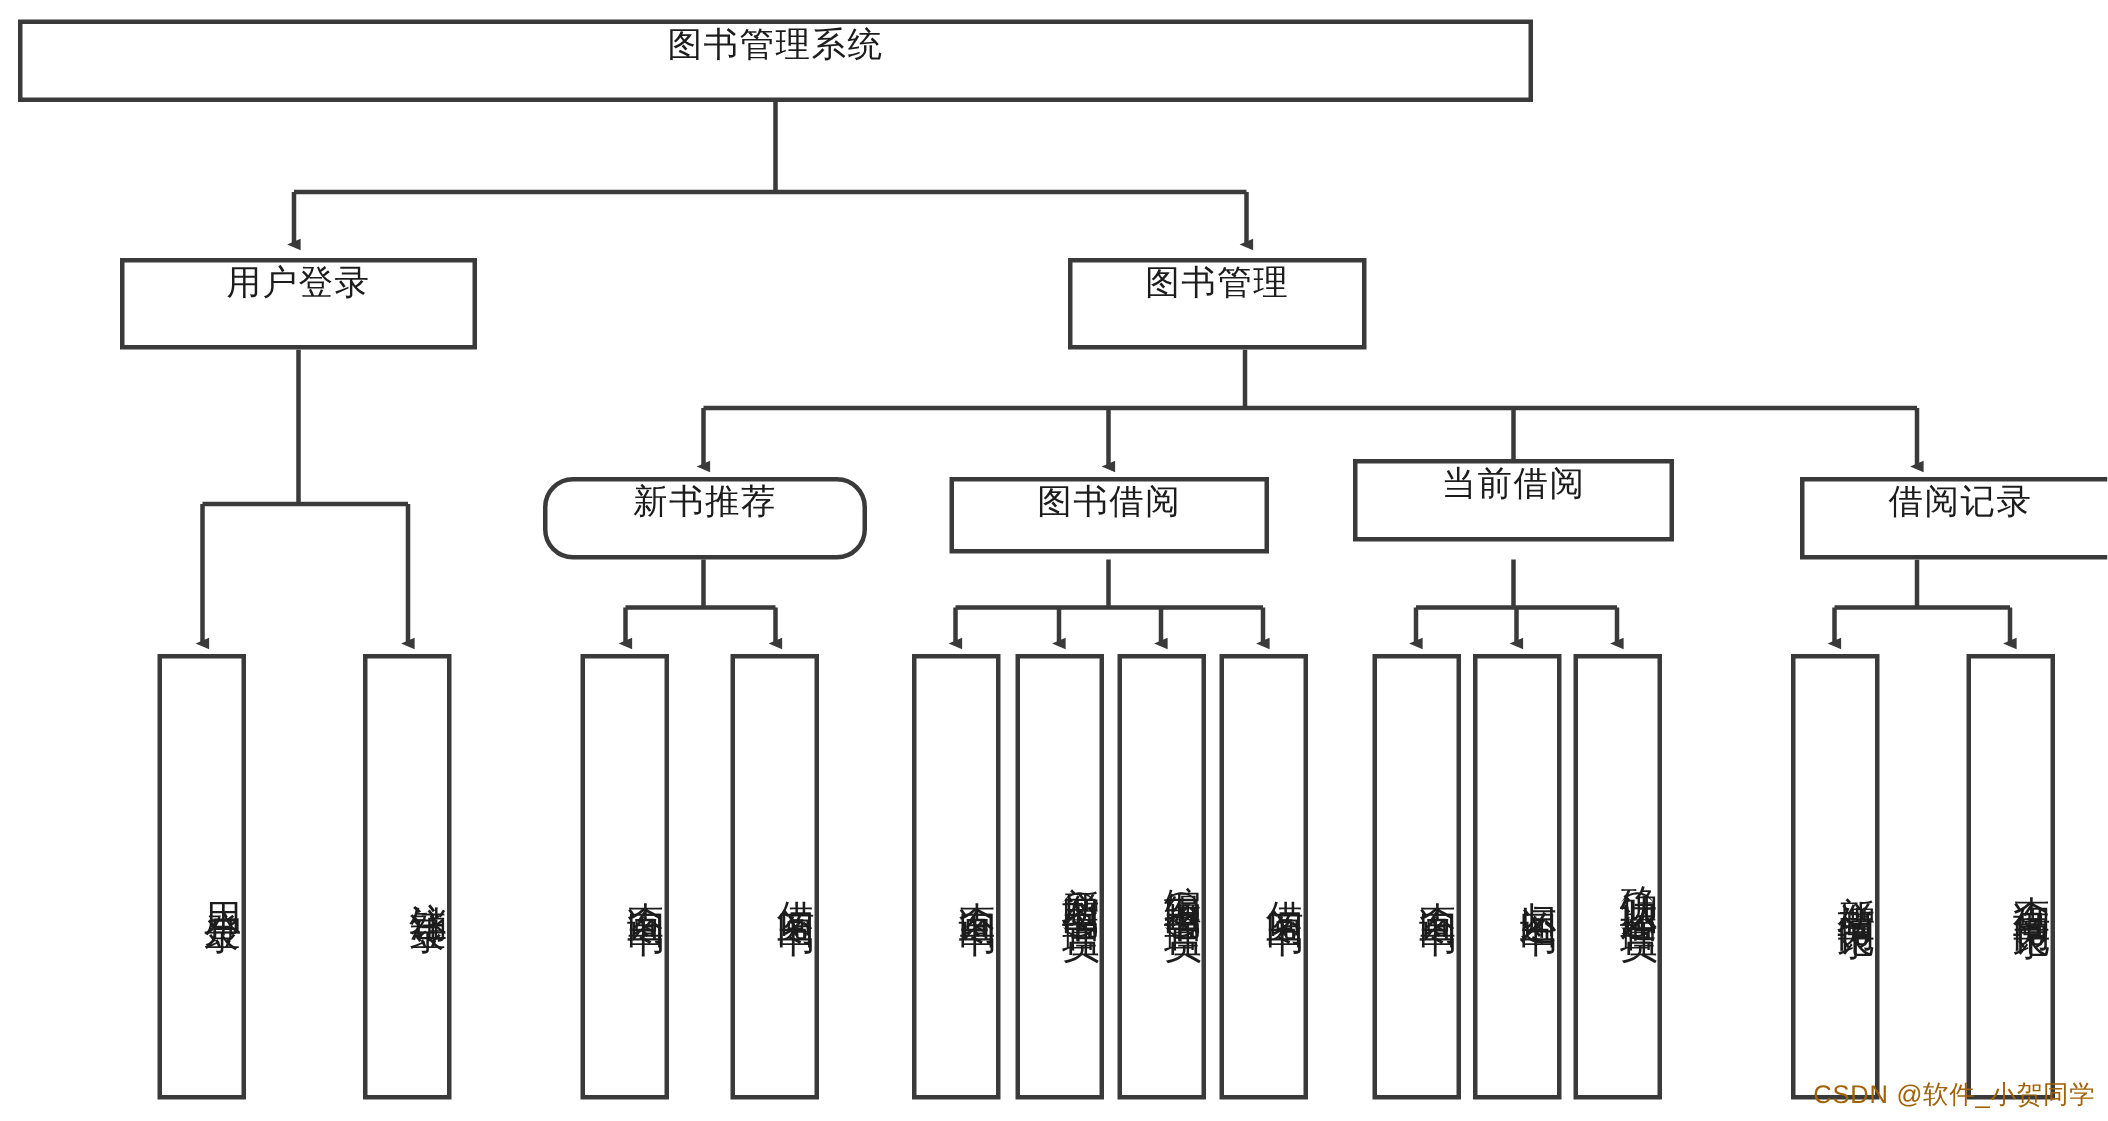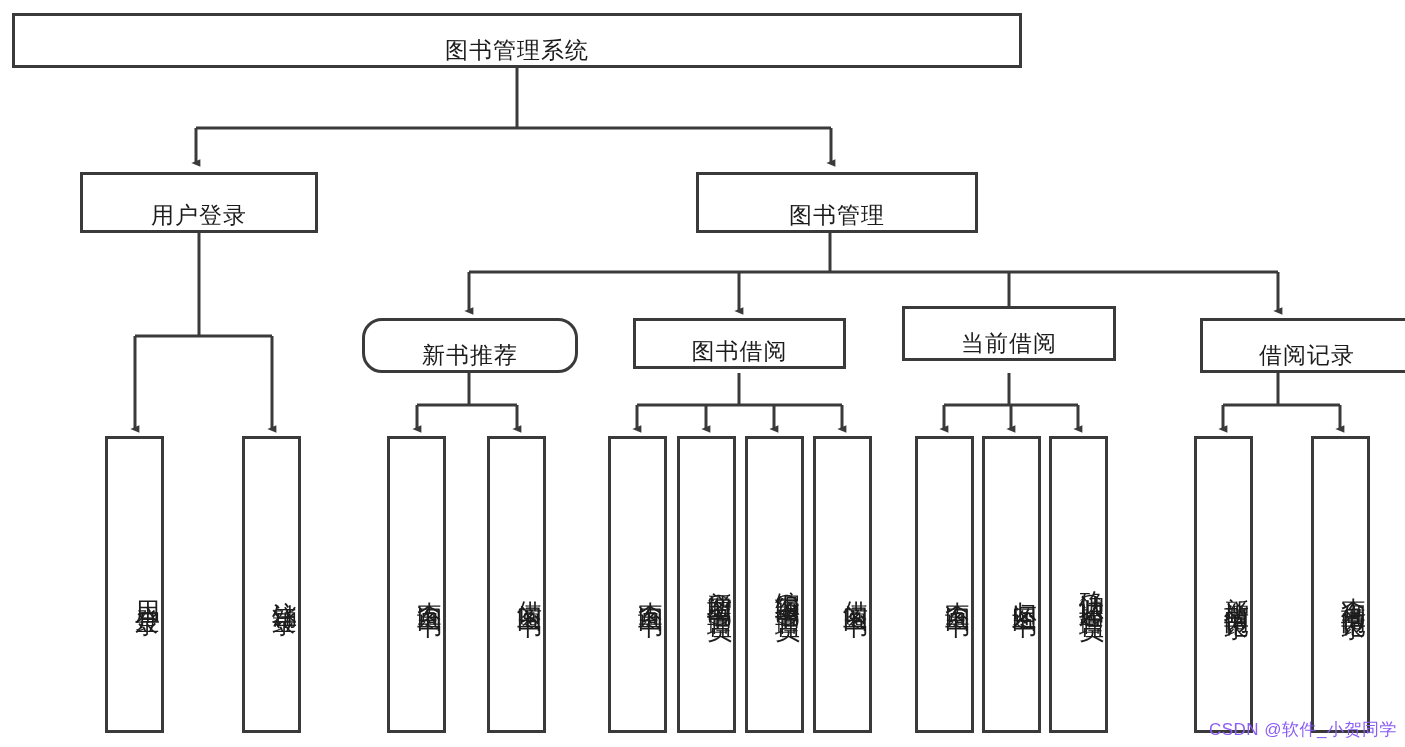--- a/index.html
+++ b/index.html
@@ -24,21 +24,21 @@
     width: 1405px;
     height: 747px;
     pointer-events: none;
   }
   .node {
     position: absolute;
     box-sizing: border-box;
     background: #ffffff;
     border: 3px solid #3a3a3a;
     display: flex;
-    align-items: flex-end;
+    align-items: flex-start;
     justify-content: center;
     color: #1c1c1c;
   }
   .node.horiz {
     font-size: 23px;
     letter-spacing: 1px;
     line-height: 1.2;
   }
   .node.vert {
     writing-mode: vertical-rl;
@@ -54,21 +54,21 @@
     writing-mode: vertical-rl;
     text-orientation: upright;
     display: block;
     text-align: center;
   }
   #watermark {
     position: absolute;
     right: 8px;
     bottom: 6px;
     font-size: 17px;
-    color: #8b5cf6;
+    color: #a16207;
     letter-spacing: 0.5px;
     white-space: nowrap;
   }
 </style>
 </head>
 <body>
 
 <div id="canvas">
 
   <svg id="wires" viewBox="0 0 1405 747" width="1405" height="747">
@@ -122,21 +122,21 @@
     </g>
   </svg>
 
   <div class="node horiz" style="left:12px; top:13px; width:1010px; height:55px;">
     <span>图书管理系统</span>
   </div>
 
   <div class="node horiz" style="left:80px; top:172px; width:238px; height:61px;">
     <span>用户登录</span>
   </div>
-  <div class="node horiz" style="left:696px; top:172px; width:282px; height:61px;">
+  <div class="node horiz" style="left:712px; top:172px; width:199px; height:61px;">
     <span>图书管理</span>
   </div>
 
   <div class="node horiz" style="left:362px; top:318px; width:216px; height:55px;border-radius:20px;">
     <span>新书推荐</span>
   </div>
   <div class="node horiz" style="left:633px; top:318px; width:213px; height:51px;">
     <span>图书借阅</span>
   </div>
   <div class="node horiz" style="left:902px; top:306px; width:214px; height:55px;">

